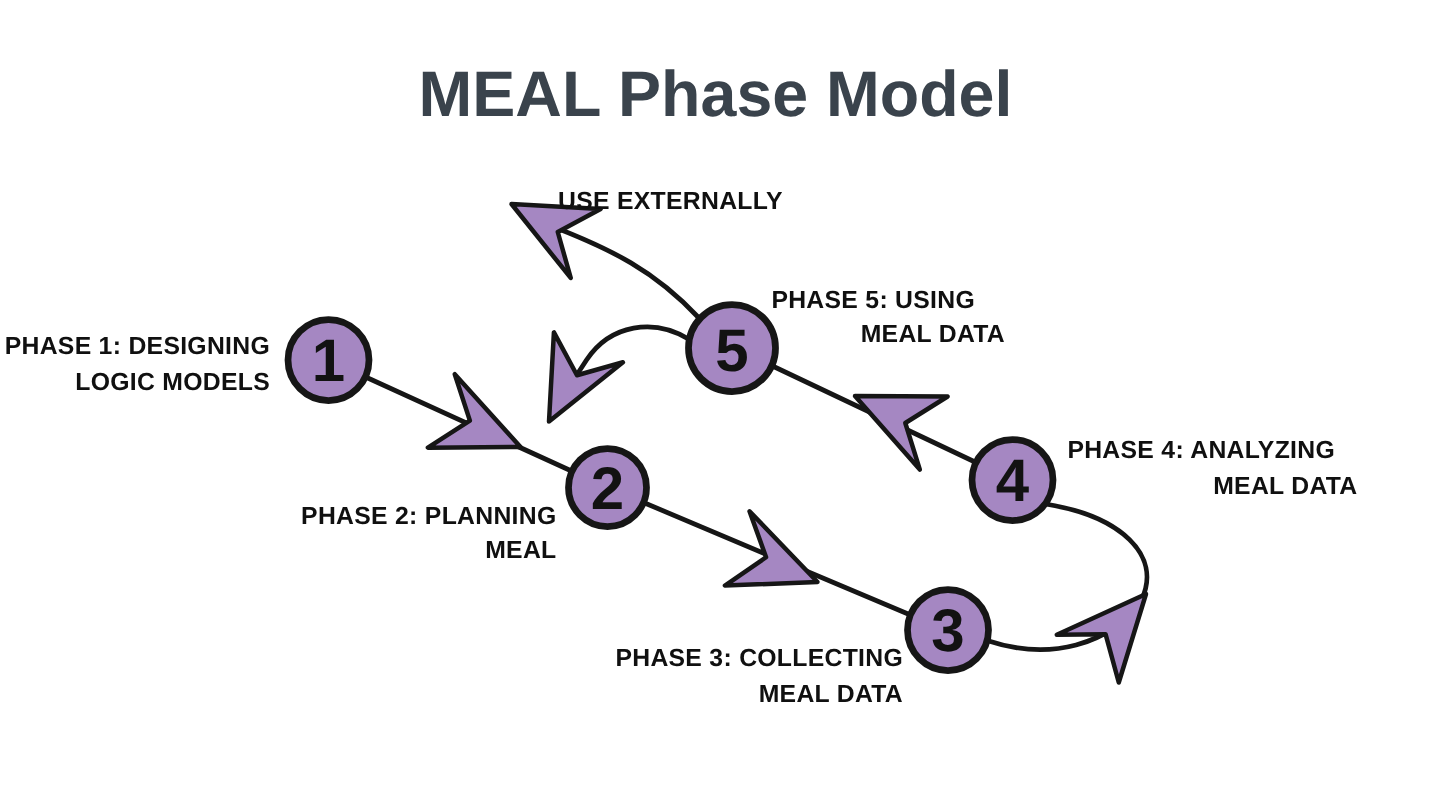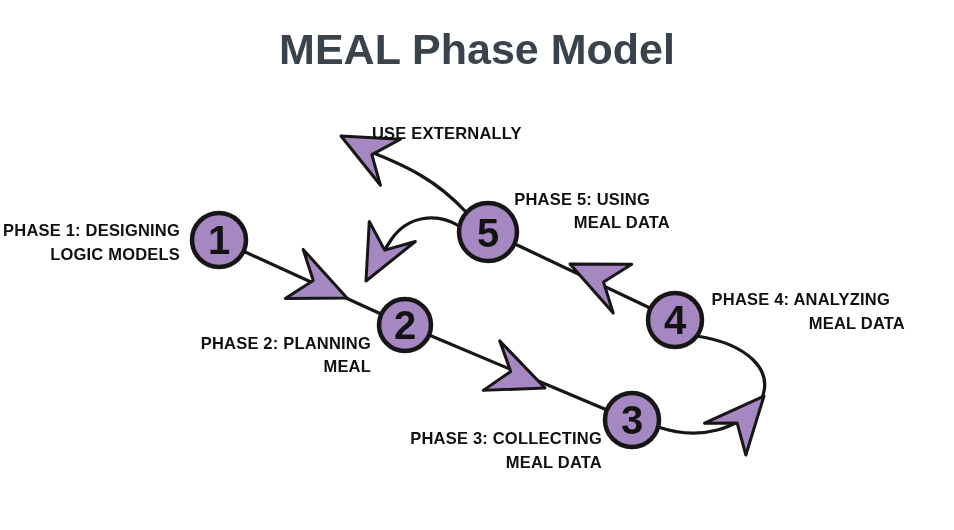--- a/index.html
+++ b/index.html
@@ -15,21 +15,21 @@
     position: relative;
     width: 954px;
     height: 530px;
     background: #ffffff;
   }
   .page-title {
     position: absolute;
     top: 28px;
     left: 0;
     right: 0;
-    margin: 0;
+    margin: 14px;
     text-align: center;
     font-size: 43px;
     line-height: 1;
     font-weight: 700;
     color: #3a434c;
     letter-spacing: 0px;
   }
   svg.diagram {
     position: absolute;
     top: 0;

